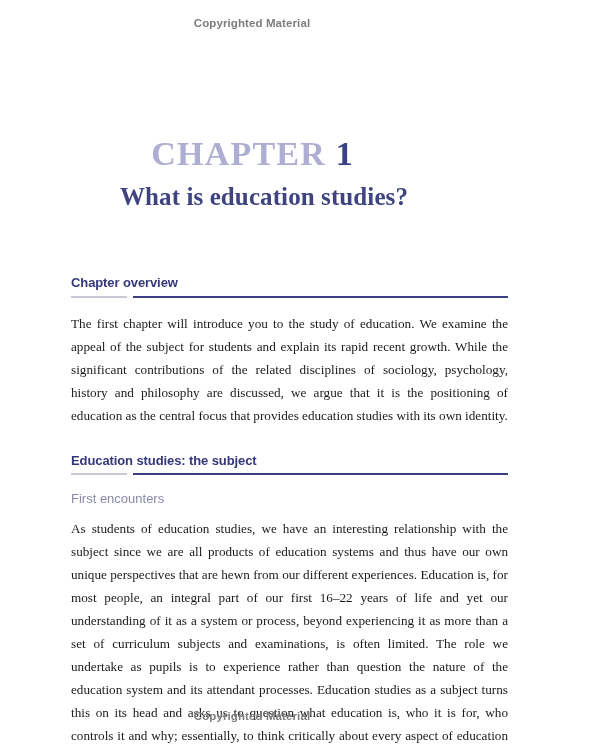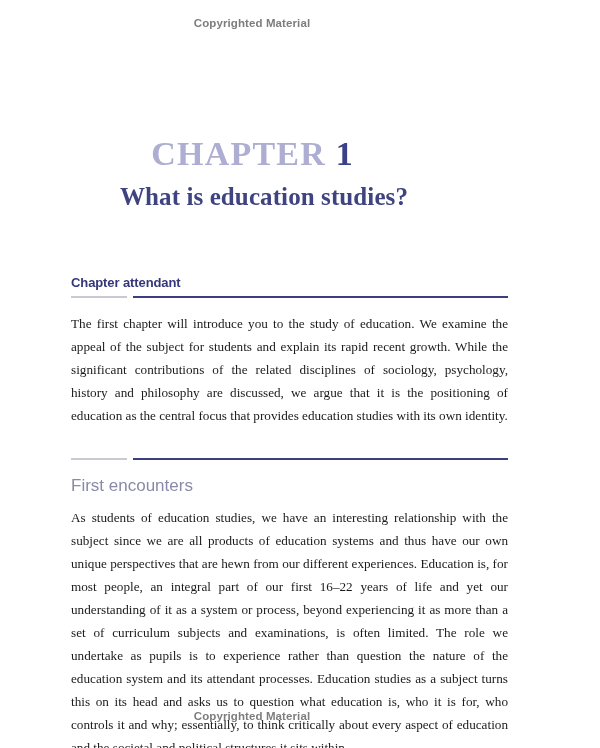--- a/index.html
+++ b/index.html
@@ -110,21 +110,21 @@
     background: transparent;
   }
   .section-rule .rule-dark {
     flex: 1;
     height: 2px;
     background: #3b3f82;
   }
 
   .subheading {
     font-family: "Liberation Sans", sans-serif;
-    font-size: 17px;
+    font-size: 13px;
     font-weight: normal;
     color: #8a8aa8;
     margin: 0;
     line-height: 1.2;
   }
 
   p.body-text {
     font-family: "Liberation Serif", serif;
     font-size: 13.2px;
     line-height: 23px;
@@ -150,33 +150,34 @@
     <div class="chapter-eyebrow">
       <span class="word">CHAPTER</span>
       <span class="num">1</span>
     </div>
     <h1 class="chapter-title">What is education studies?</h1>
   </div>
 
   <div class="content">
 
     <div class="section">
-      <h2 class="section-heading">Chapter attendant</h2>
+      <h2 class="section-heading">Chapter overview</h2>
       <div class="section-rule">
         <span class="rule-light"></span>
         <span class="rule-gap"></span>
         <span class="rule-dark"></span>
       </div>
       <div class="spacer-after-rule"></div>
       <p class="body-text">The first chapter will introduce you to the study of education. We examine the appeal of the subject for students and explain its rapid recent growth. While the significant contributions of the related disciplines of sociology, psychology, history and philosophy are discussed, we argue that it is the positioning of education as the central focus that provides education studies with its own identity.</p>
     </div>
 
     <div class="spacer-overview-to-section"></div>
 
     <div class="section">
+      <h2 class="section-heading">Education studies: the subject</h2>
       <div class="section-rule">
         <span class="rule-light"></span>
         <span class="rule-gap"></span>
         <span class="rule-dark"></span>
       </div>
       <div class="spacer-rule-to-sub"></div>
       <h3 class="subheading">First encounters</h3>
       <div class="spacer-sub-to-body"></div>
       <p class="body-text">As students of education studies, we have an interesting relationship with the subject since we are all products of education systems and thus have our own unique perspectives that are hewn from our different experiences. Education is, for most people, an integral part of our first 16–22 years of life and yet our understanding of it as a system or process, beyond experiencing it as more than a set of curriculum subjects and examinations, is often limited. The role we undertake as pupils is to experience rather than question the nature of the education system and its attendant processes. Education studies as a subject turns this on its head and asks us to question what education is, who it is for, who controls it and why; essentially, to think critically about every aspect of education and the societal and political structures it sits within.</p>
     </div>

